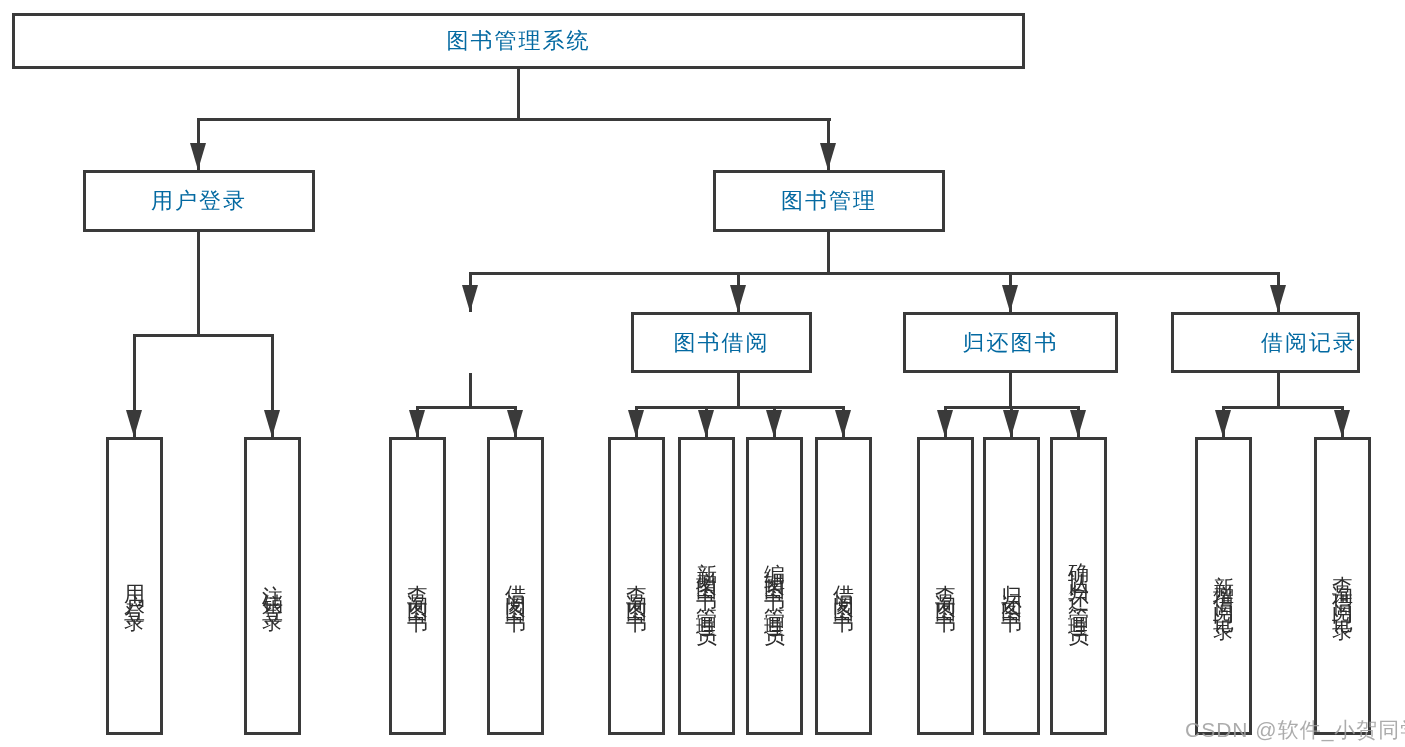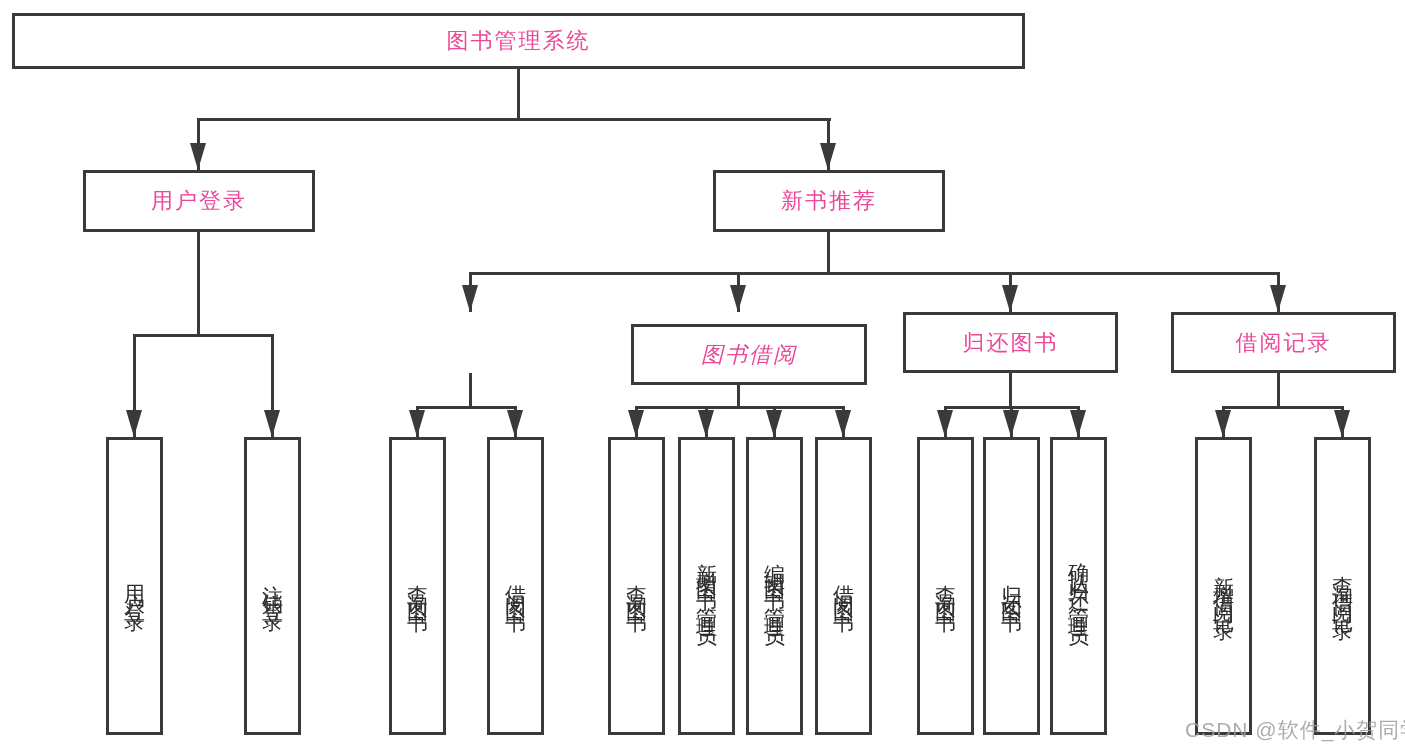--- a/index.html
+++ b/index.html
@@ -17,21 +17,21 @@
   
   .hbox {
     position: absolute;
     border: 3px solid #3a3a3a;
     background: #ffffff;
     display: flex;
     align-items: center;
     justify-content: center;
     font-size: 22px;
     letter-spacing: 2px;
-    color: #ec4899;
+    color: #0369a1;
     z-index: 2;
   }
   .vbox {
     position: absolute;
     top: 437px;
     width: 57px;
     height: 298px;
     border: 3px solid #3a3a3a;
     background: #ffffff;
     display: flex;
@@ -147,30 +147,30 @@
   </div>
 
   <div class="hbox" style="left:12px;top:13px;width:1013px;height:56px;">
     <span>图书管理系统</span>
   </div>
 
   <div class="hbox" style="left:83px;top:170px;width:232px;height:62px;">
     <span>用户登录</span>
   </div>
   <div class="hbox" style="left:713px;top:170px;width:232px;height:62px;">
-    <span>新书推荐</span>
-  </div>
-
-  <div class="hbox" style="left:631px;top:324px;width:236px;height:61px;font-style:italic;">
+    <span>图书管理</span>
+  </div>
+
+  <div class="hbox" style="left:631px;top:312px;width:181px;height:61px;">
     <span>图书借阅</span>
   </div>
   <div class="hbox" style="left:903px;top:312px;width:215px;height:61px;">
     <span>归还图书</span>
   </div>
-  <div class="hbox" style="left:1171px;top:312px;width:225px;height:61px;">
+  <div class="hbox" style="left:1171px;top:312px;width:189px;height:61px;justify-content:flex-end;">
     <span>借阅记录</span>
   </div>
 
   <div class="vbox" style="left:106px;">
     <span class="vlabel">用户登录</span>
   </div>
   <div class="vbox" style="left:244px;">
     <span class="vlabel">注销登录</span>
   </div>
 

